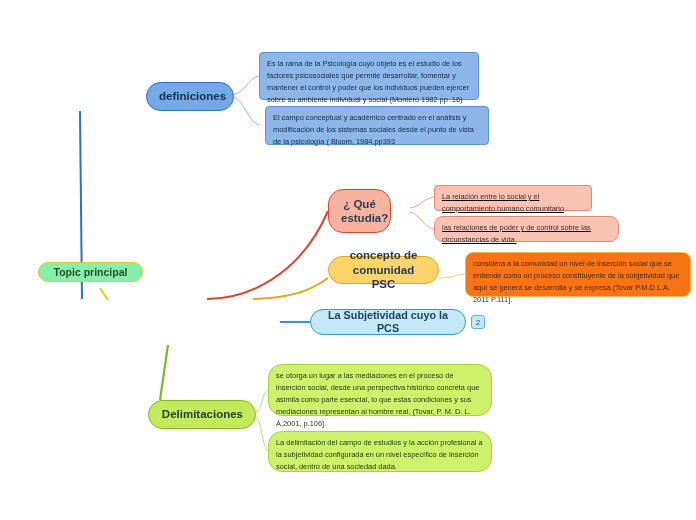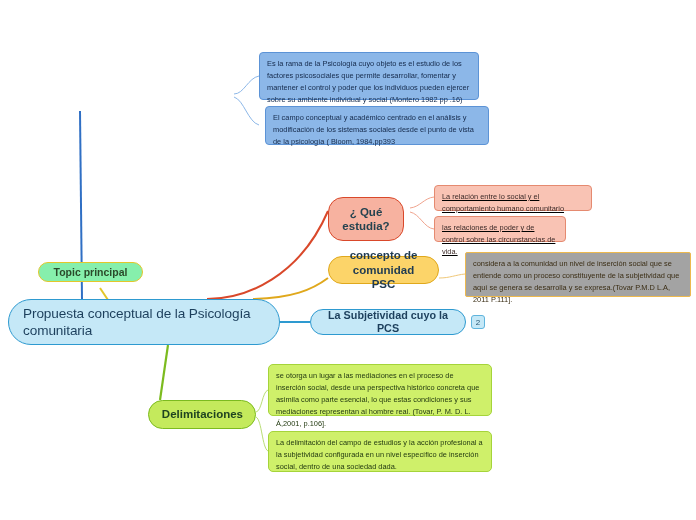--- a/index.html
+++ b/index.html
@@ -97,26 +97,25 @@
     justify-content: center;
   }
   #node-definiciones .node-text {
     text-align: center;
     color: #1b2f52;
   }
 
   #node-queestudia {
     left: 328px;
     top: 189px;
-    width: 76px;
+    width: 63px;
     height: 44px;
     background: #f7b2a0;
     border-color: #d9482a;
     justify-content: flex-start;
-    margin-top: 8px;
   }
   #node-queestudia .node-text {
     text-align: center;
     color: #24424f;
   }
 
   #node-concepto {
     left: 328px;
     top: 256px;
     width: 111px;
@@ -198,36 +197,36 @@
     border-color: #5c93d6;
   }
   .leaf-blue .node-text { color: #14294a; }
   .leaf-salmon {
     background: #f9c3b4;
     border-color: #e58a70;
     text-decoration: underline;
   }
   .leaf-salmon .node-text { color: #3c2a28; }
   .leaf-amber {
-    background: #a3a3a3;
+    background: #f97316;
     border-color: #edb94e;
-    border-radius: 2px;
+    border-radius: 8px;
   }
   .leaf-amber .node-text { color: #3a2d14; }
   .leaf-green {
     background: #cff06a;
     border-color: #a5d43a;
-    border-radius: 5px;
+    border-radius: 14px;
   }
   .leaf-green .node-text { color: #243b12; }
 
   #leaf-def-1 { left: 259px; top: 52px;  width: 220px; height: 48px; }
   #leaf-def-2 { left: 265px; top: 106px; width: 224px; height: 39px; }
   #leaf-que-1 { left: 434px; top: 185px; width: 158px; height: 26px; }
-  #leaf-que-2 { left: 434px; top: 216px; width: 132px; height: 26px; }
+  #leaf-que-2 { left: 434px; top: 216px; width: 185px; height: 26px; border-radius: 9px; }
   #leaf-con-1 { left: 465px; top: 252px; width: 226px; height: 45px; }
   #leaf-del-1 { left: 268px; top: 364px; width: 224px; height: 52px; }
   #leaf-del-2 { left: 268px; top: 431px; width: 224px; height: 41px; }
 </style>
 </head>
 <body>
 
 <div id="canvas">
 
   <svg id="connectors" viewBox="0 0 696 520">
@@ -253,24 +252,24 @@
     <path d="M 256 412 C 262 411 262 392 268 390" stroke="#b9dd76" stroke-width="1" fill="none"></path>
     <path d="M 256 417 C 262 420 262 448 268 451" stroke="#b9dd76" stroke-width="1" fill="none"></path>
 
     <path d="M 100 288 L 108 300" stroke="#e3c72a" stroke-width="2" fill="none"></path>
   </svg>
 
   <div class="node" id="topic-callout">
     <span class="node-text">Topic principal</span>
   </div>
 
-  <div class="node" id="root-node">
-    <span class="node-text">Propuesta conceptual de la Psicología comunitaria</span>
-  </div>
-
+
+  <div class="node l1" id="node-definiciones">
+    <span class="node-text">definiciones</span>
+  </div>
   <div class="leaf leaf-blue" id="leaf-def-1">
     <span class="node-text">Es la rama de la Psicología cuyo objeto es  el estudio de los factores psicosociales que permite desarrollar, fomentar y mantener el control y poder que  los individuos pueden ejercer sobre su ambiente individual y social (Montero 1982 pp .16)</span>
   </div>
   <div class="leaf leaf-blue" id="leaf-def-2">
     <span class="node-text">El campo conceptual y académico centrado en el análisis y modificación de los  sistemas sociales desde el punto de vista de la psicología ( Bloom, 1984,pp393</span>
   </div>
 
   <div class="node l1" id="node-queestudia">
     <span class="node-text">¿ Qué estudia?</span>
   </div>

